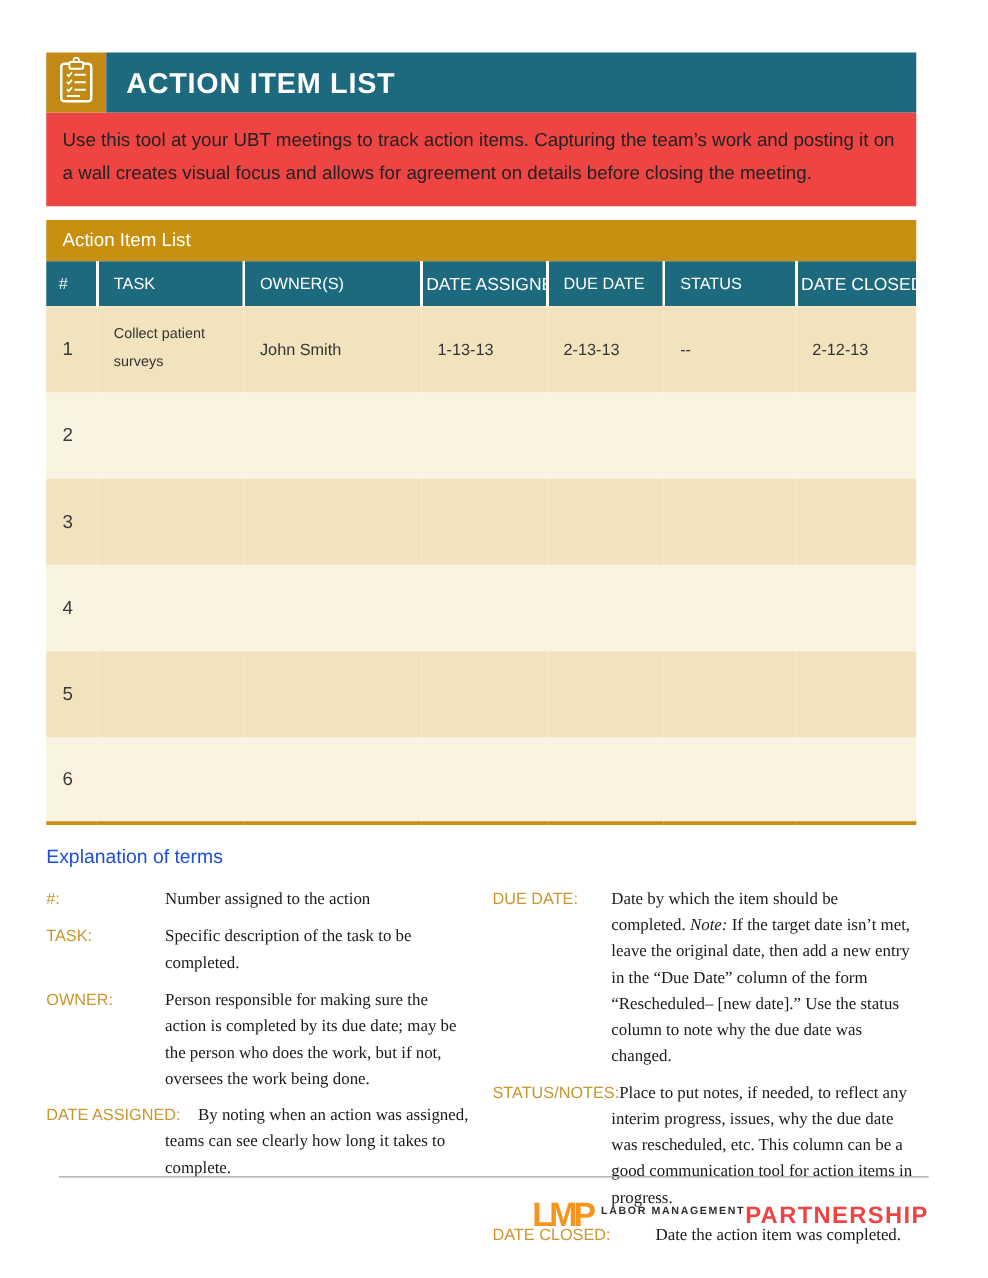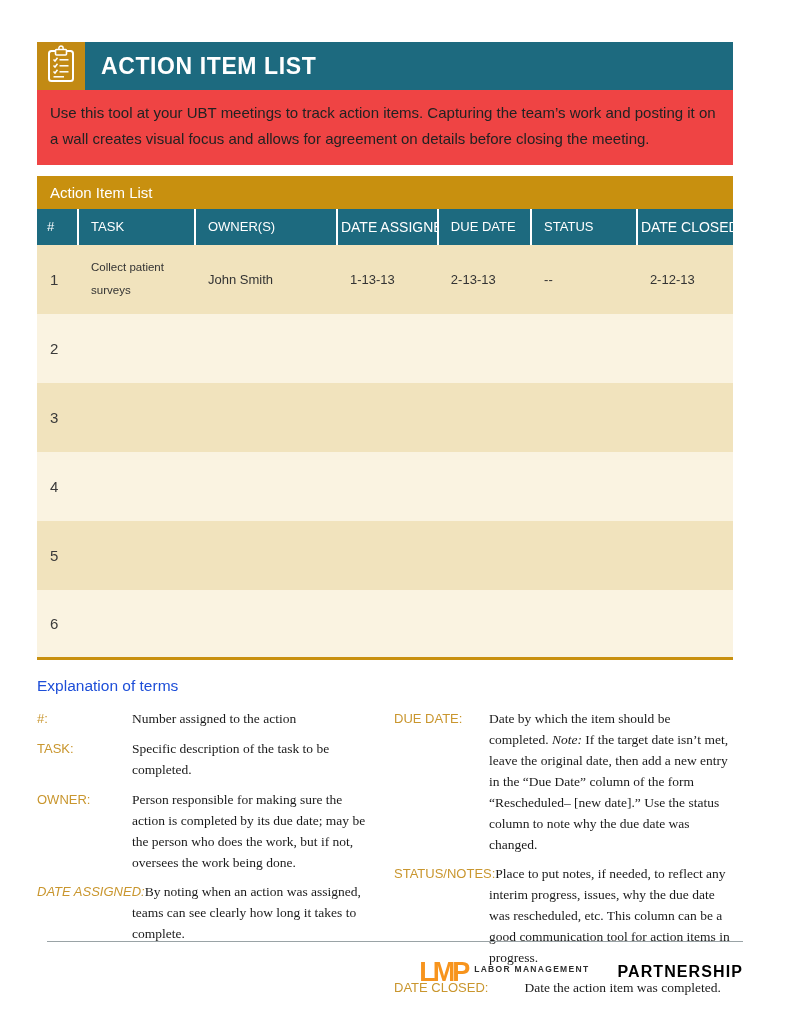--- a/index.html
+++ b/index.html
@@ -52,37 +52,37 @@
   .terms-section { margin-top: 17px; }
   .terms-heading { color: #1d4ed8; font-size: 15.5px; font-weight: 400; }
   .terms-grid { margin-top: 14px; display: grid; grid-template-columns: 1fr 1fr;
                 column-gap: 18px; align-items: start; }
   .term { font-family: "Liberation Serif", serif; font-size: 13.5px;
           line-height: 1.55; color: #1a1a1a; padding-left: 95px;
           text-indent: -95px; margin-bottom: 9px; }
   .term-label { font-family: "Liberation Sans", sans-serif; color: #c9962e;
                 font-size: 13px; display: inline-block; min-width: 95px;
                 text-indent: 0; }
-  .term-label.gap-sm { min-width: 0; font-style: italic; }
+  .term-label.gap-sm { margin-right: 14px; min-width: 0; }
   .term-label.gap-lg { margin-right: 36px; min-width: 0; }
   .note-word { font-style: italic; }
 
   
   .footer { position: absolute; left: 47px; top: 941px; width: 696px;
             border-top: 1px solid #9aa3a6; }
   .logo-row { display: flex; justify-content: flex-end; margin-top: 17px; }
   .lmp-logo { display: flex; align-items: center; }
   .lmp-mark { color: #f7941d; font-weight: 800; font-size: 27px;
               letter-spacing: -3px; line-height: 1; padding-right: 7px;
               font-family: "Liberation Sans", sans-serif; }
   .lmp-text { display: flex; }
   .lmp-line1 { font-size: 8.5px; font-weight: 700; letter-spacing: 1.3px;
                color: #2e2e2e; }
-  .lmp-line2 { font-size: 16px; font-weight: 700; letter-spacing: 1.1px;
-               color: #000000; line-height: 1.05; margin-left: 28px; }
+  .lmp-line2 { font-size: 19px; font-weight: 700; letter-spacing: 1.1px;
+               color: #ef4444; line-height: 1.05; }
 </style>
 </head>
 <body>
 
 <div class="content">
 
   <div class="header-bar">
     <div class="icon-box">
       <span>
         <svg width="34" height="38" viewBox="0 0 34 38" fill="none" xmlns="http://www.w3.org/2000/svg">

